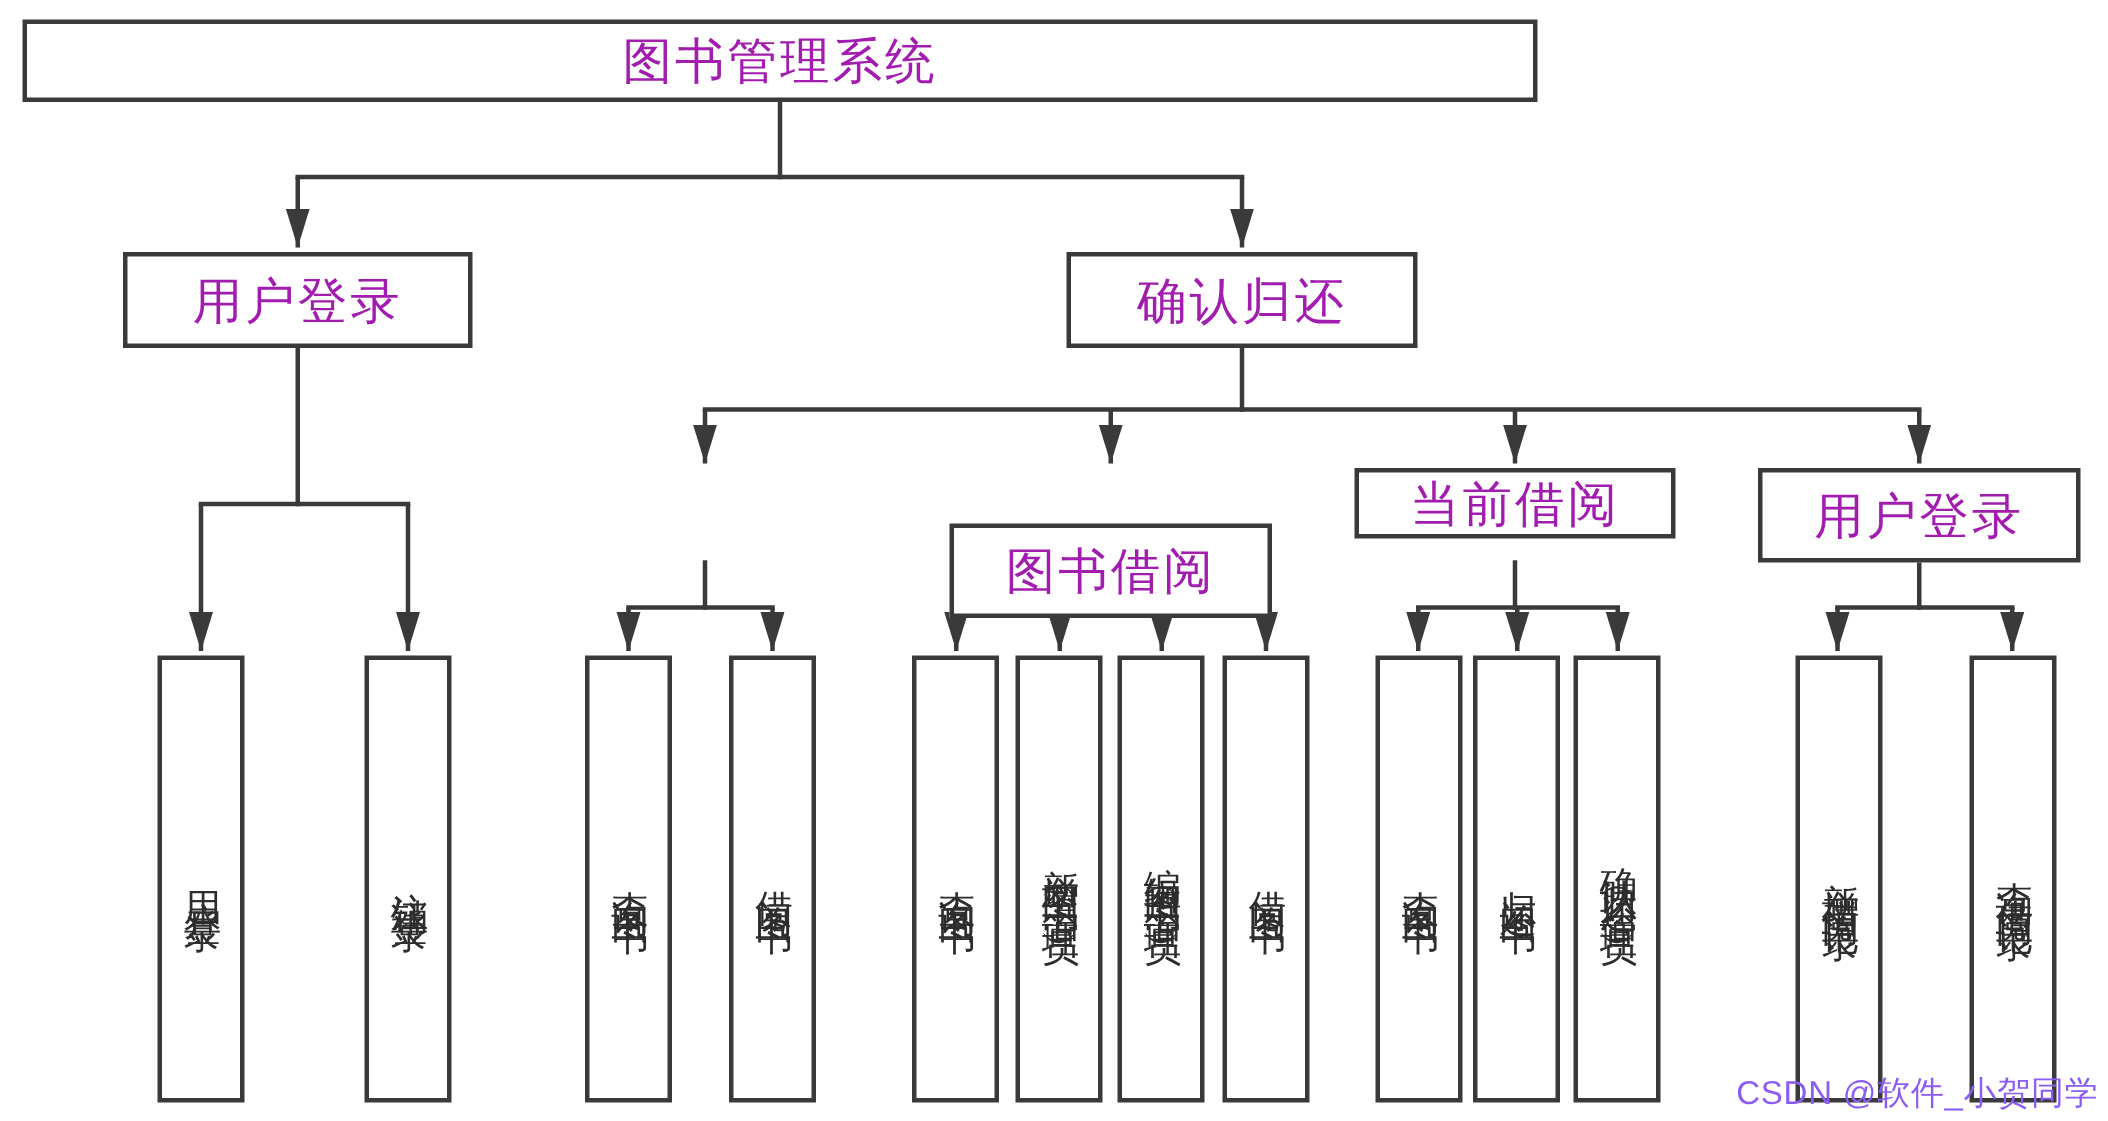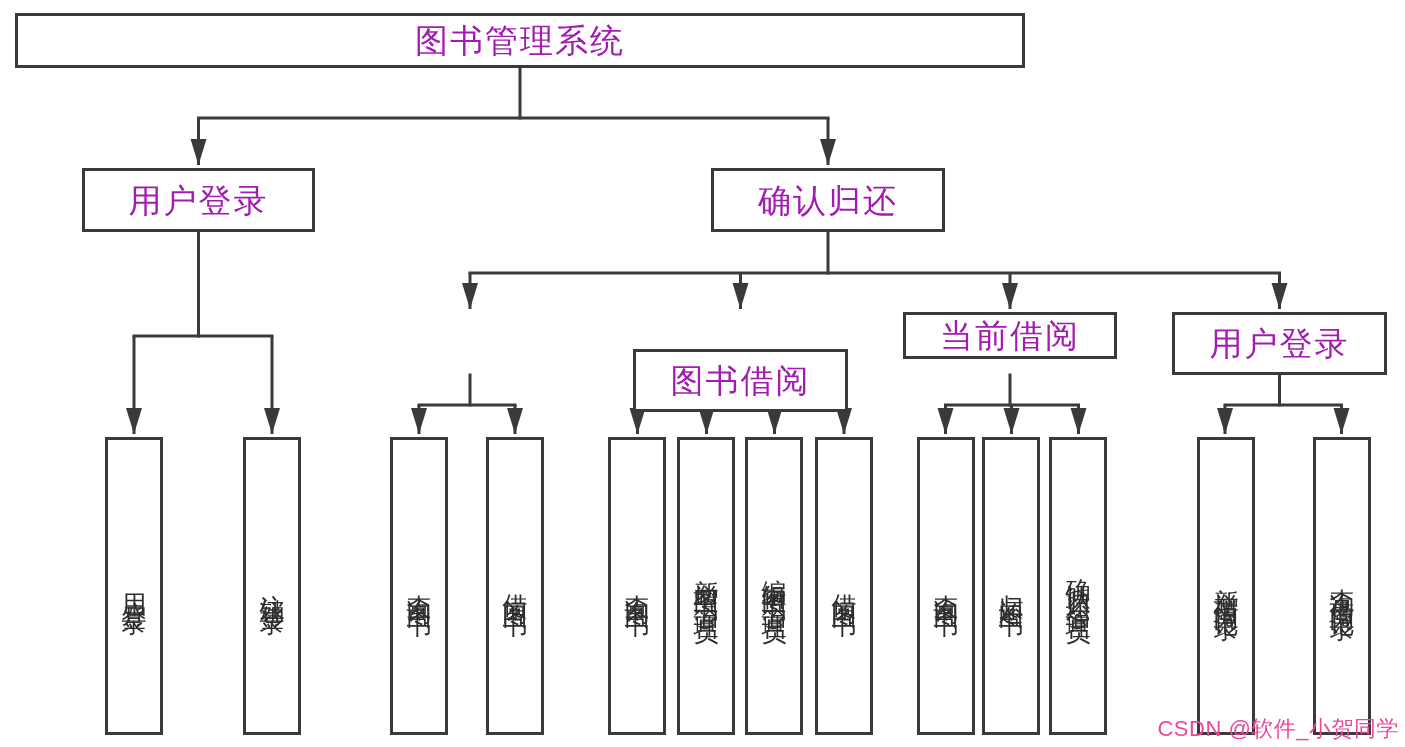--- a/index.html
+++ b/index.html
@@ -51,21 +51,21 @@
   .p5 {left:608px;} .p6 {left:677px;} .p7 {left:745px;} .p8 {left:815px;}
   .p9 {left:917px;} .p10{left:982px;} .p11{left:1049px;}
   .p12{left:1197px;}.p13{left:1313px;}
   .watermark{
     position:absolute;
     right:6px;
     bottom:7px;
     font-size:22px;
     line-height:1;
     letter-spacing:0.5px;
-    color:#ec4899;
+    color:#8b5cf6;
     z-index:5;
     white-space:nowrap;
   }
 </style>
 </head>
 <body>
 
 <div id="canvas">
 
   <svg id="wires" width="1405" height="747" viewBox="0 0 1405 747">

